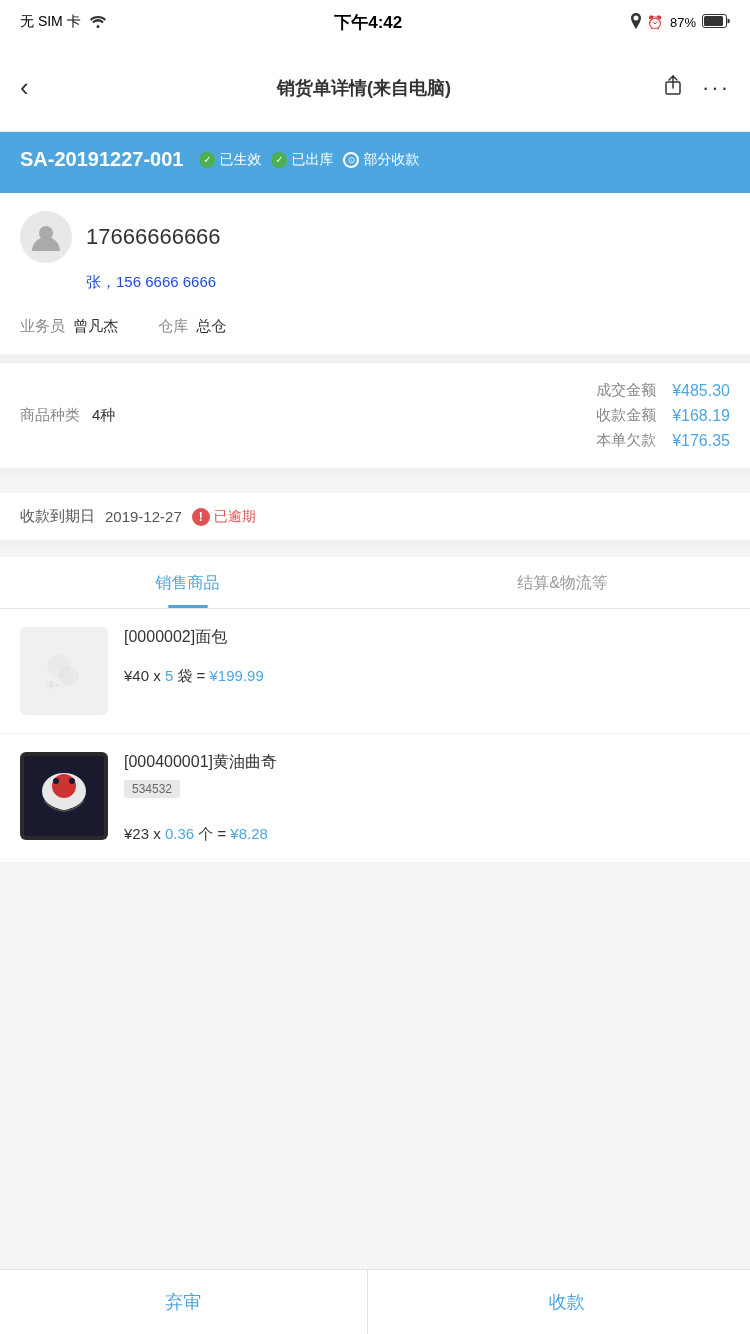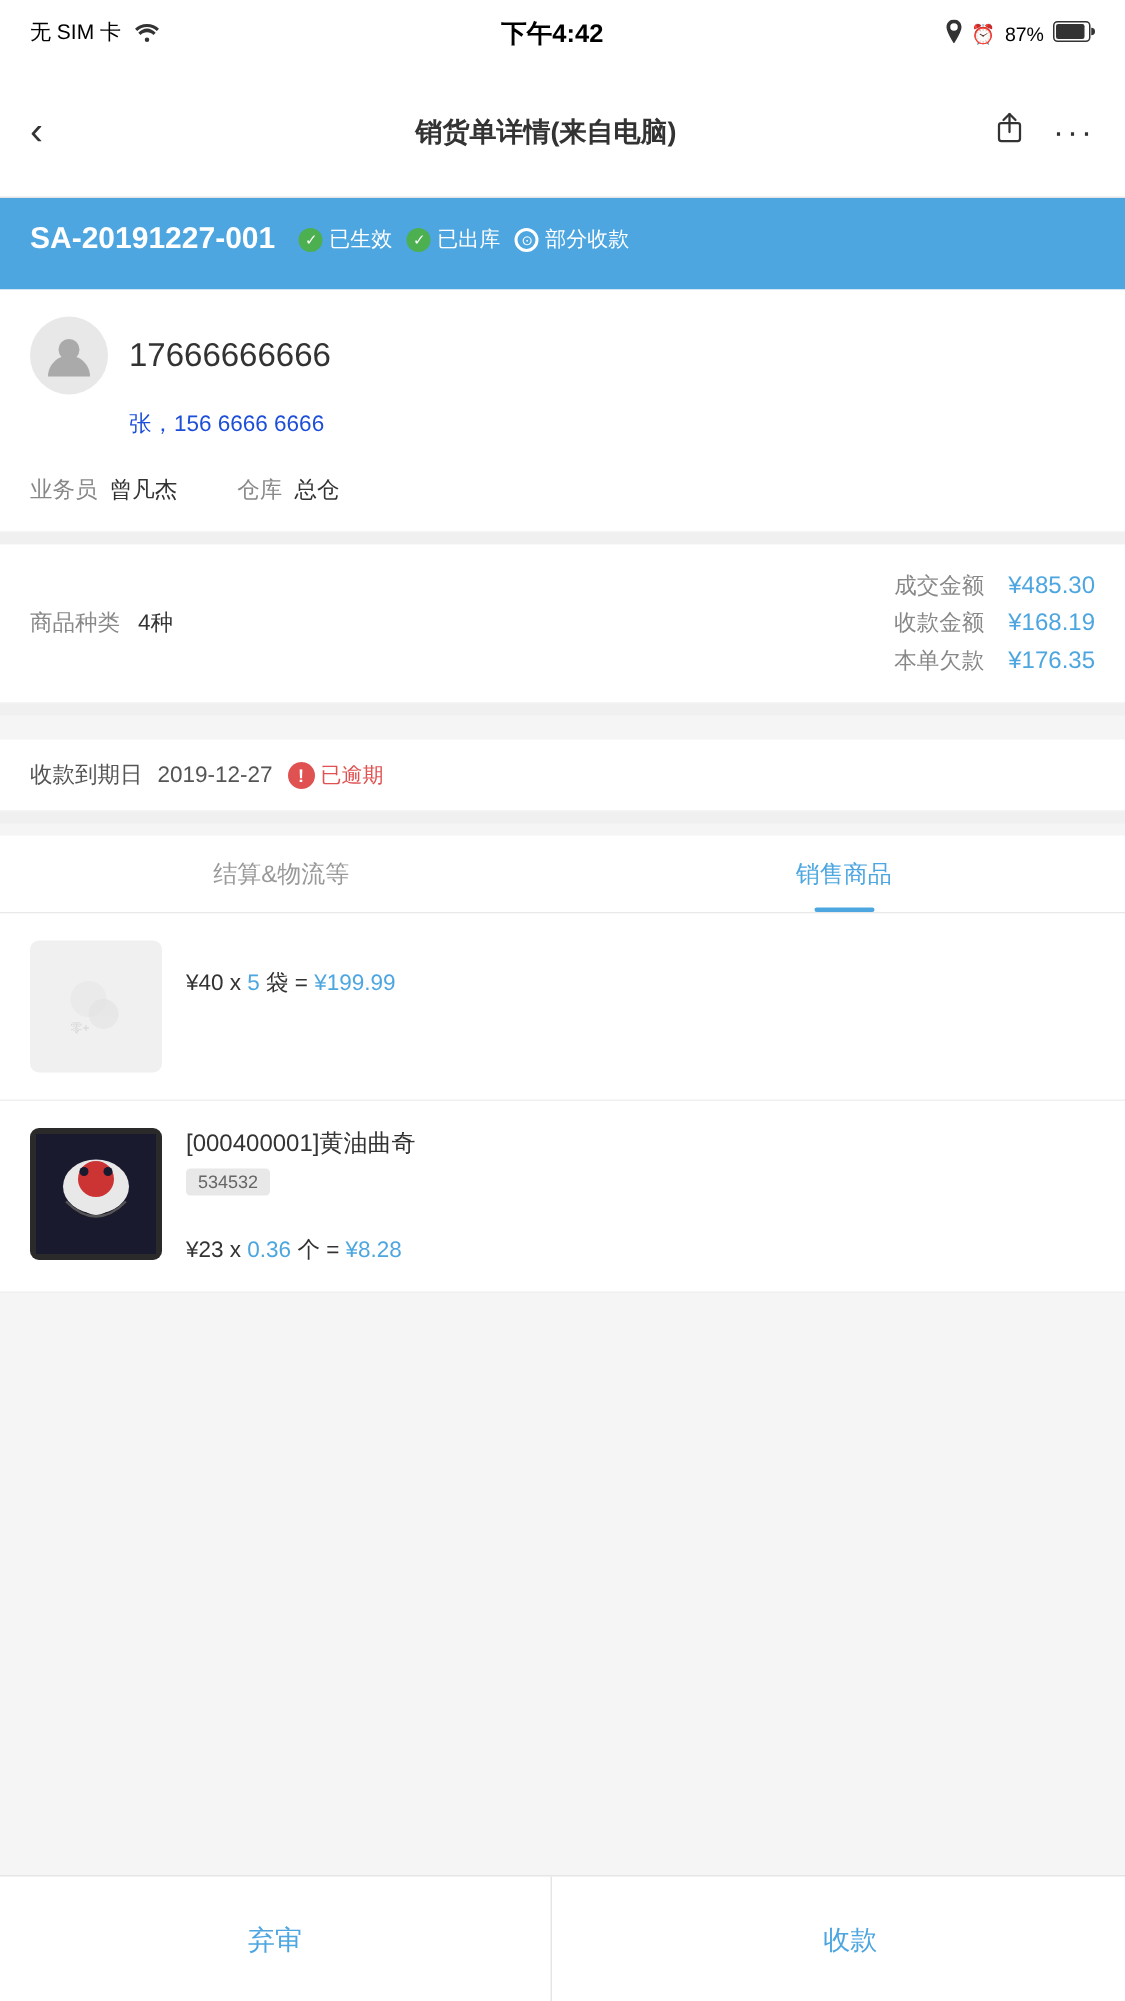--- a/index.html
+++ b/index.html
@@ -325,21 +325,21 @@
       color: #4da6e0;
       font-weight: 500;
     }
 
     
     .bottom-bar {
       position: fixed;
       bottom: 0;
       left: 0;
       width: 750px;
-      height: 84px;
+      height: 65px;
       background: #fff;
       border-top: 1px solid #e5e5e5;
       display: flex;
       align-items: center;
       gap: 16px;
     }
     .bottom-btn {
       flex: 1;
       height: 100%;
       display: flex;
@@ -480,35 +480,36 @@
   <span>2019-12-27</span>
   <span class="overdue-badge">
     <span class="overdue-icon">!</span>
     <span>已逾期</span>
   </span>
 </div>
 
 <div class="separator"></div>
 
 <div class="tabs-container">
+  <div class="tab active">销售商品</div>
   <div class="tab">结算&amp;物流等</div>
-  <div class="tab active">销售商品</div>
 </div>
 
 <div class="products-list">
 
   <div class="product-item">
     <div class="product-thumb">
       <svg viewBox="0 0 50 50" fill="none">
         <circle cx="20" cy="20" r="12" fill="#ccc" opacity="0.5"></circle>
         <circle cx="30" cy="30" r="10" fill="#bbb" opacity="0.5"></circle>
         <text x="8" y="42" font-size="8" fill="#999">零+</text>
       </svg>
     </div>
     <div class="product-info">
+      <div class="product-name">[0000002]面包</div>
       <div class="product-price-row">
         <span>¥40</span>
         <span> x </span>
         <span class="price-highlight">5</span>
         <span>袋</span>
         <span> = </span>
         <span class="price-total">¥199.99</span>
       </div>
     </div>
   </div>

